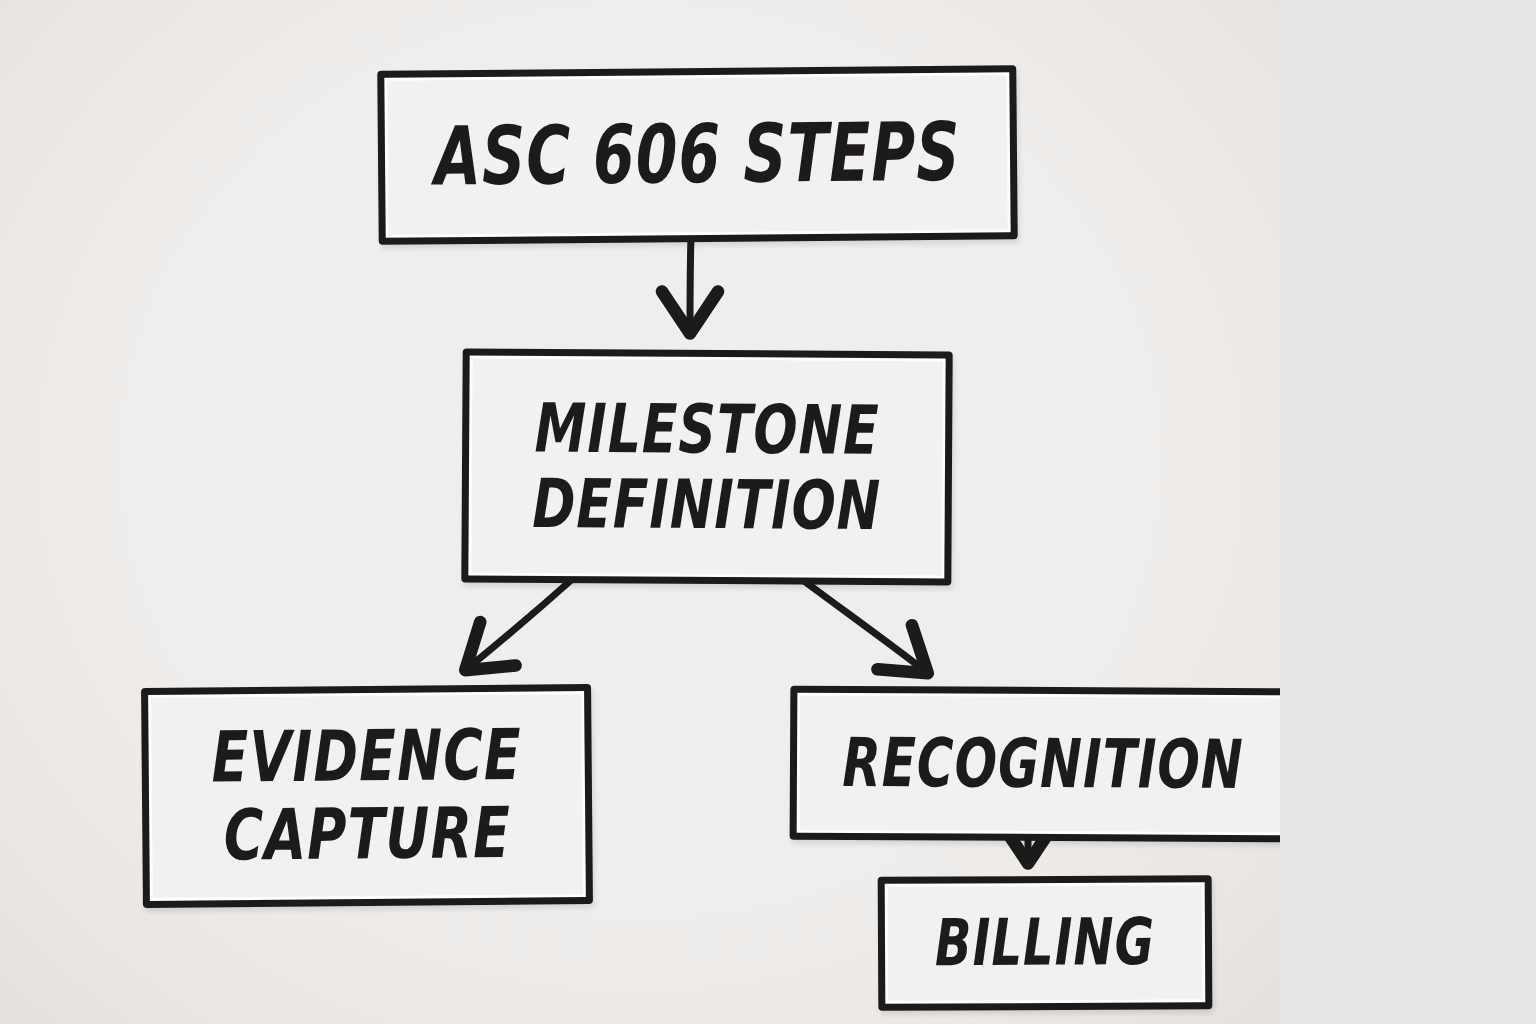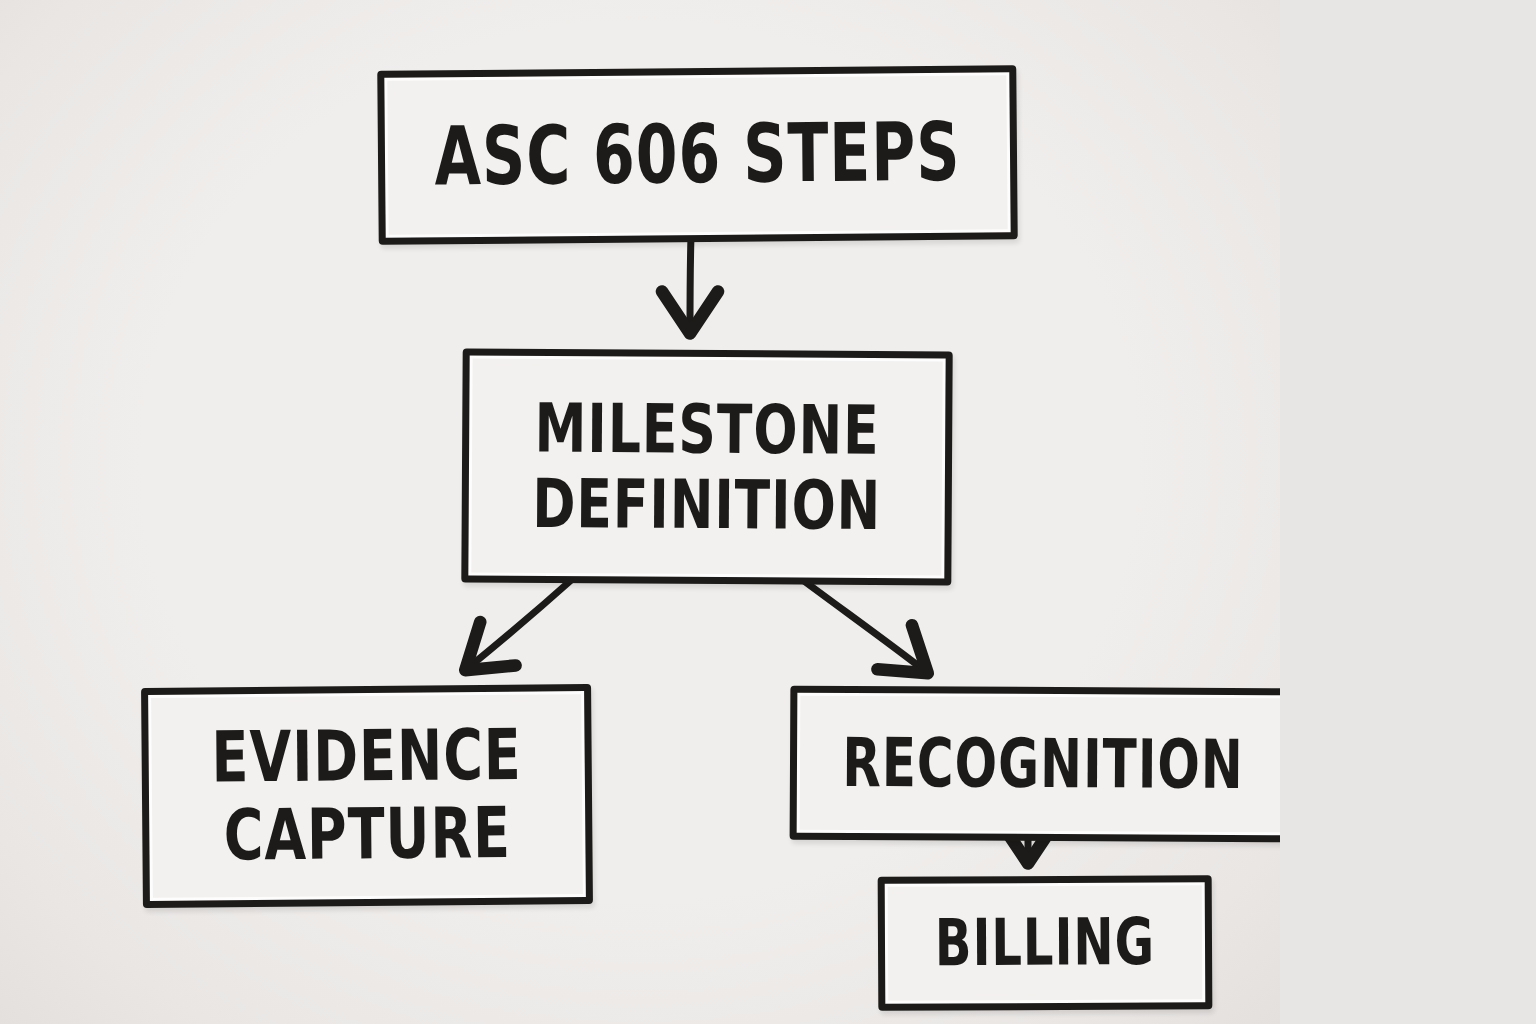--- a/index.html
+++ b/index.html
@@ -7,20 +7,21 @@
     padding: 0;
     background: #e8e6e4;
     font-family: "DejaVu Sans", "Liberation Sans", sans-serif;
   }
   .canvas {
     position: relative;
     width: 1280px;
     height: 1024px;
     overflow: hidden;
     background: radial-gradient(ellipse at 50% 45%, #f0eeec 55%, #e9e6e4 85%, #e3e0de 100%);
+    font-style: italic;
   }
   .arrow-layer {
     position: absolute;
     left: 0; top: 0;
     width: 1536px;
     height: 1024px;
     pointer-events: none;
   }
   .node {
     position: absolute;

